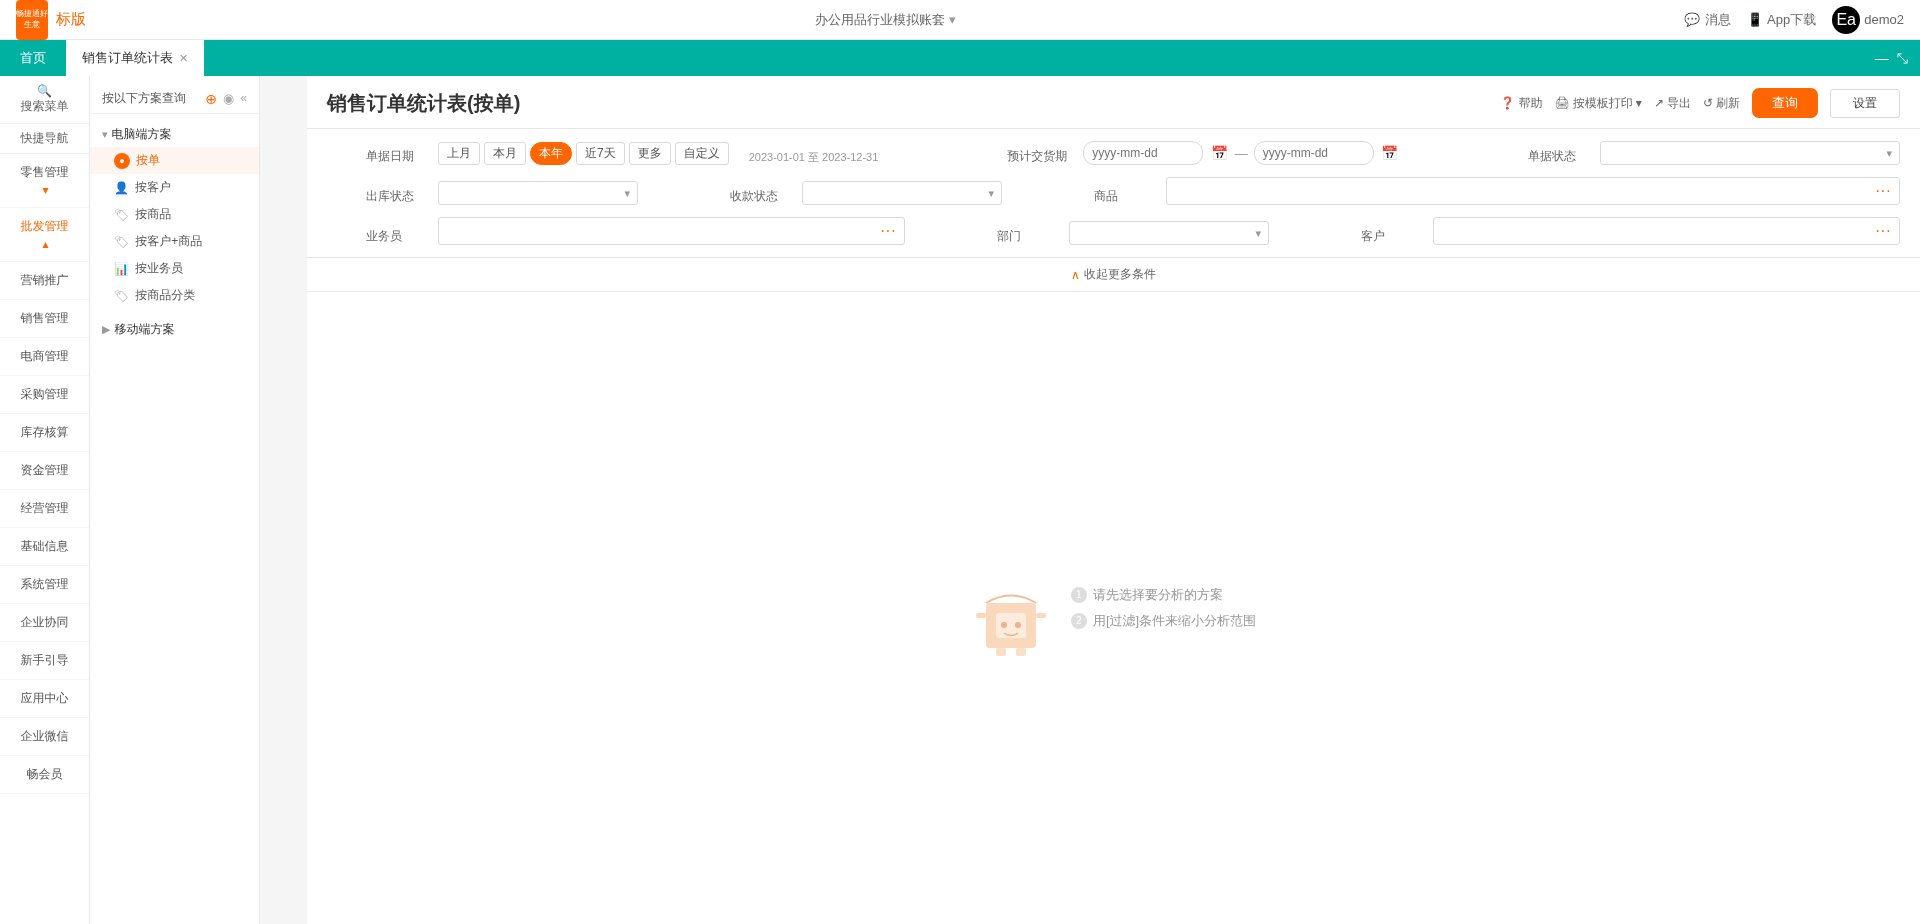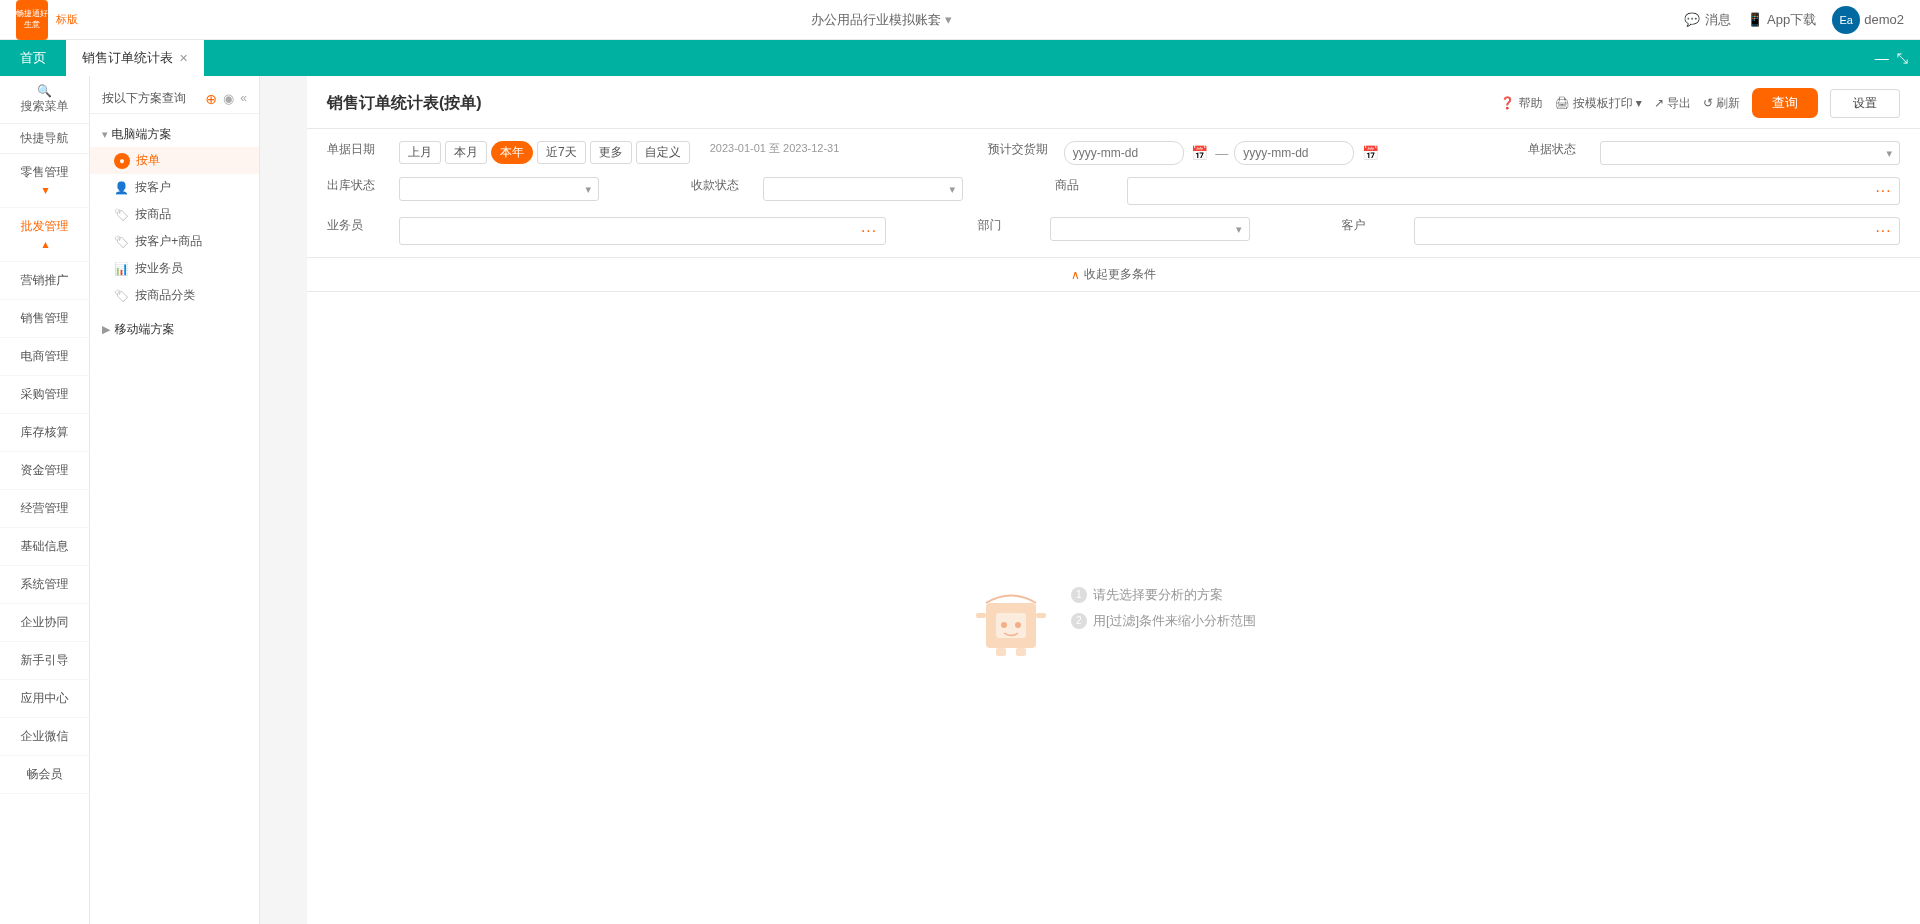--- a/index.html
+++ b/index.html
@@ -10,25 +10,25 @@
       height: 40px;
       background: #fff;
       display: flex;
       align-items: center;
       justify-content: space-between;
       padding: 0 16px;
       border-bottom: 1px solid #e8e8e8;
     }
     .topbar-left { display: flex; align-items: center; gap: 8px; }
     .logo-box { width: 32px; height: 40px; background: #ff6600; border-radius: 4px; display: flex; align-items: center; justify-content: center; color: #fff; font-size: 10px; text-align: center; line-height: 1.2; flex-shrink: 0; }
-    .logo-text { font-size: 11px; color: #ff6600; }
+    .logo-text { font-size: 15px; color: #ff6600; }
     .topbar-center { display: flex; align-items: center; gap: 4px; color: #666; font-size: 13px; }
     .topbar-right { display: flex; align-items: center; gap: 16px; color: #666; font-size: 13px; }
     .topbar-right-item { display: flex; align-items: center; gap: 4px; cursor: pointer; }
-    .avatar { width: 28px; height: 28px; border-radius: 50%; background: #0369a1; color: #fff; display: flex; align-items: center; justify-content: center; font-size: 11px; }
+    .avatar { width: 28px; height: 28px; border-radius: 50%; background: #000000; color: #fff; display: flex; align-items: center; justify-content: center; font-size: 16px; }
 
     
     .tabbar {
       height: 36px;
       background: #00b0a0;
       display: flex;
       align-items: center;
       padding: 0 0 0 0;
     }
     .tab-home {
@@ -155,21 +155,21 @@
 
     
     .page-header {
       background: #fff;
       padding: 12px 20px 10px;
       display: flex;
       align-items: center;
       justify-content: space-between;
       border-bottom: 1px solid #e8e8e8;
     }
-    .page-title { font-size: 16px; font-weight: 600; color: #333; }
+    .page-title { font-size: 20px; font-weight: 600; color: #333; }
     .page-actions { display: flex; align-items: center; gap: 12px; font-size: 12px; color: #666; }
     .page-action { display: flex; align-items: center; gap: 3px; cursor: pointer; }
     .btn-query {
       background: #ff6600;
       color: #fff;
       border: none;
       padding: 6px 20px;
       border-radius: 7px;
       cursor: pointer;
       font-size: 13px;
@@ -185,23 +185,24 @@
     }
 
     
     .filter-area {
       background: #fff;
       padding: 12px 20px;
       border-bottom: 1px solid #e8e8e8;
     }
     .filter-row {
       display: flex;
-      align-items: flex-start;
+      align-items: flex-end;
       gap: 16px;
       margin-bottom: 12px;
+      margin-left: 39px;
     }
     .filter-row:last-child { margin-bottom: 0; }
     .filter-label {
       font-size: 12px;
       color: #666;
       white-space: nowrap;
       min-width: 56px;
     }
     .filter-date-btns { display: flex; align-items: center; gap: 4px; }
     .date-btn {

